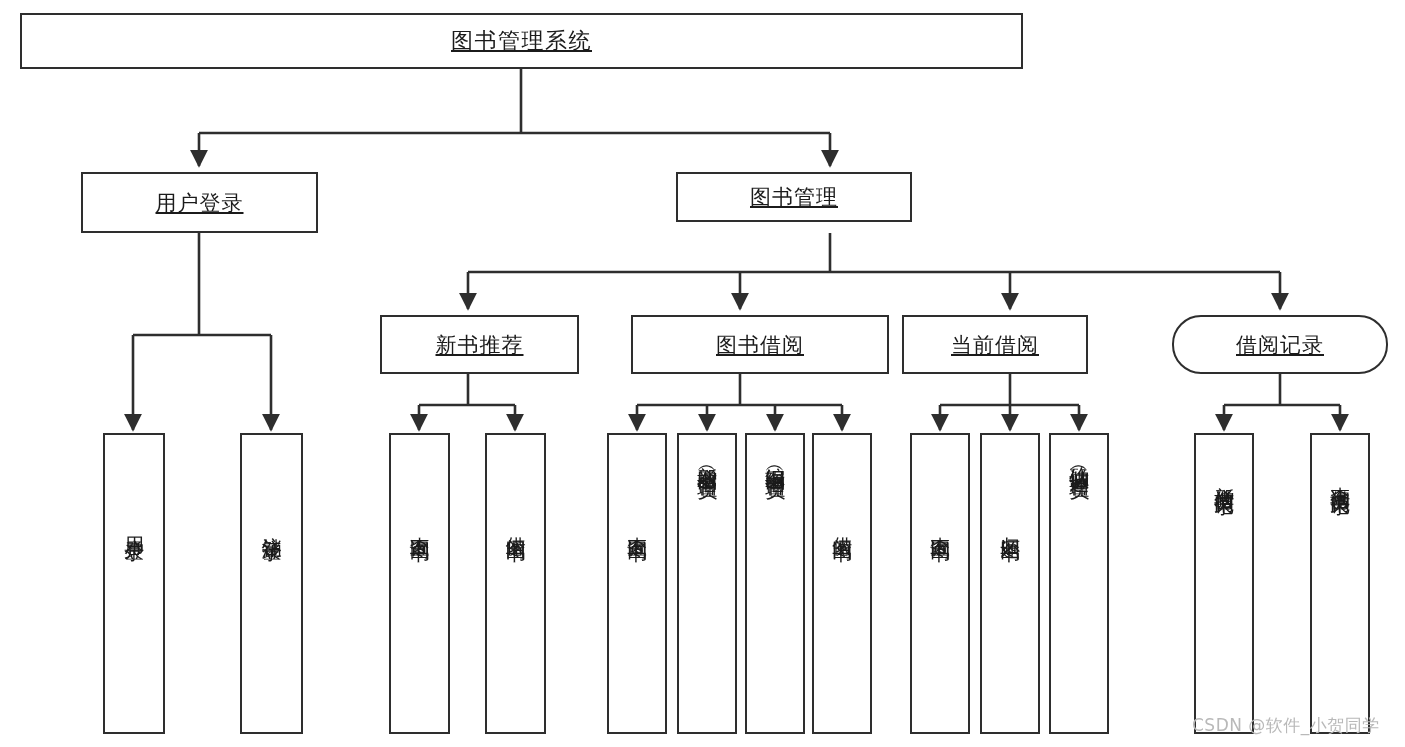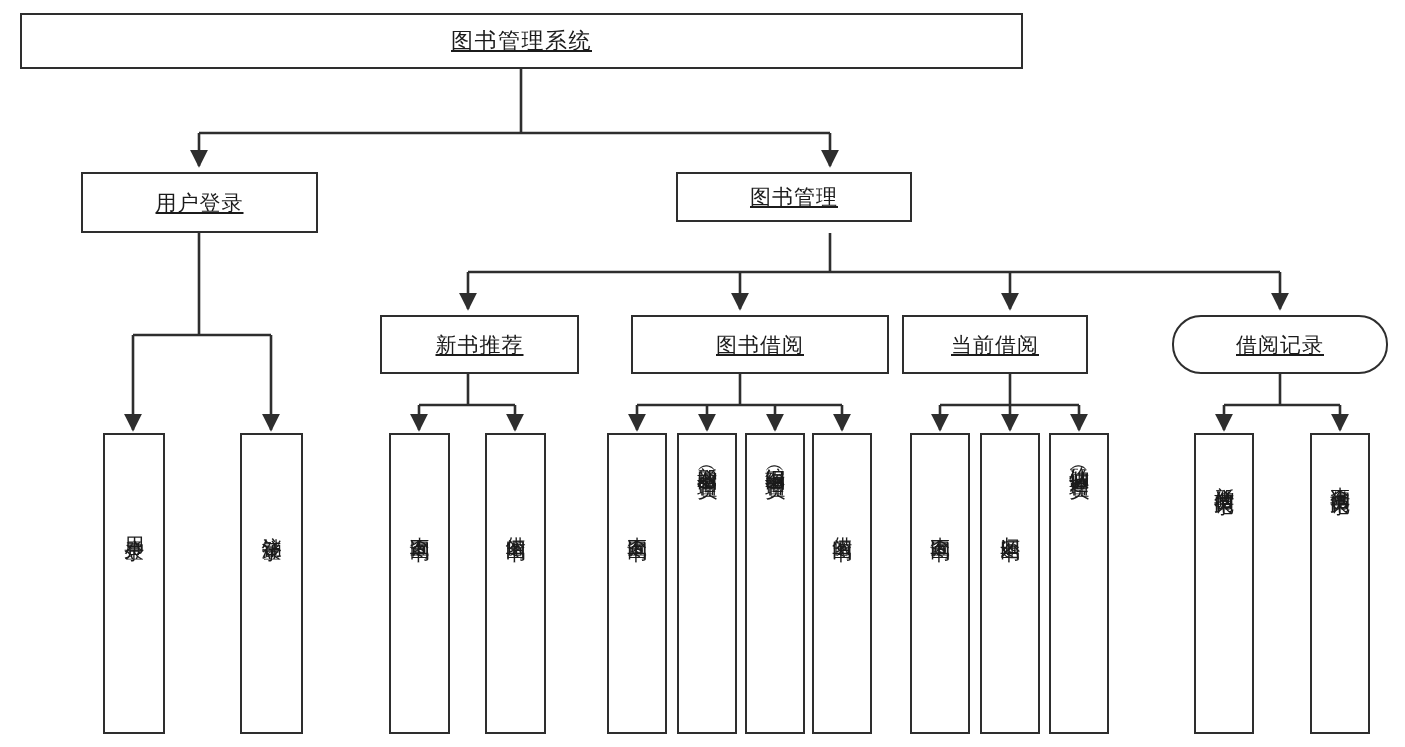--- a/index.html
+++ b/index.html
@@ -191,13 +191,14 @@
     <span class="vtext high">确认归还（管理员）</span>
   </div>
 
   <div class="node leaf" style="left:1194px; top:433px; width:60px; height:301px;">
     <span class="vtext" style="margin-top:28px;">新增借阅记录</span>
   </div>
   <div class="node leaf" style="left:1310px; top:433px; width:60px; height:301px;">
     <span class="vtext" style="margin-top:28px;">查询借阅记录</span>
   </div>
 
+  <div class="watermark">CSDN @软件_小贺同学</div>
 </div>
 
 </body></html>

